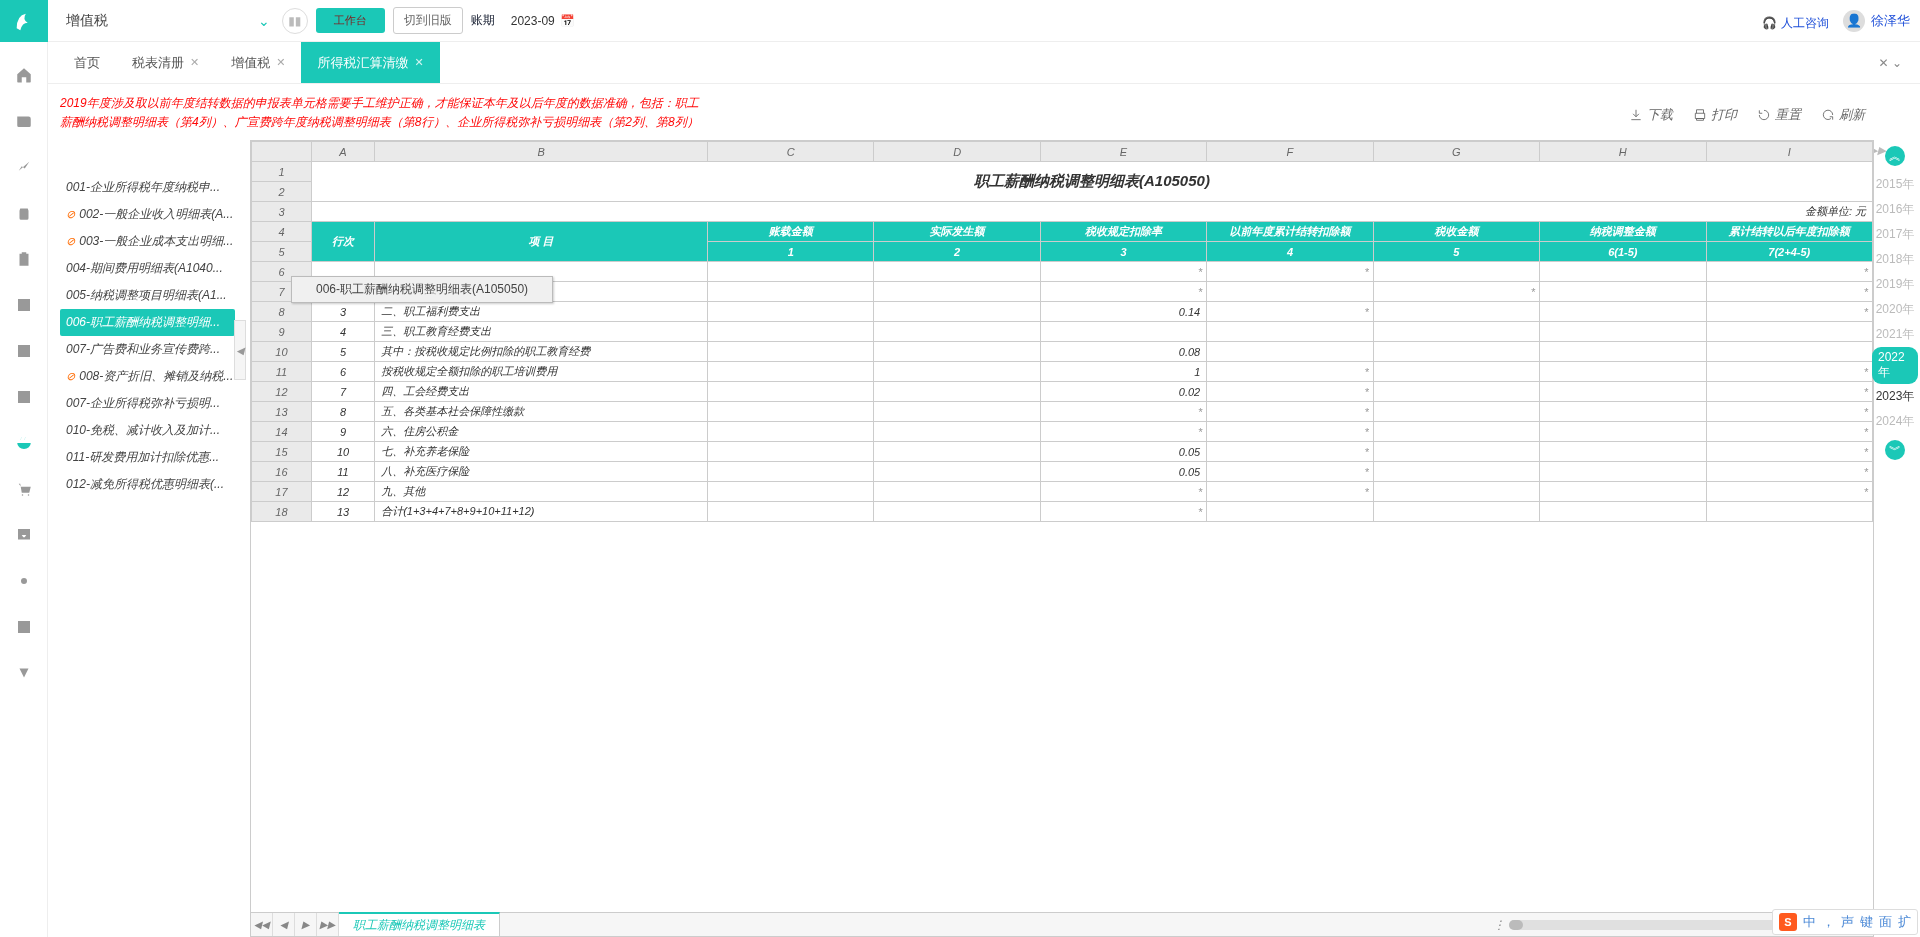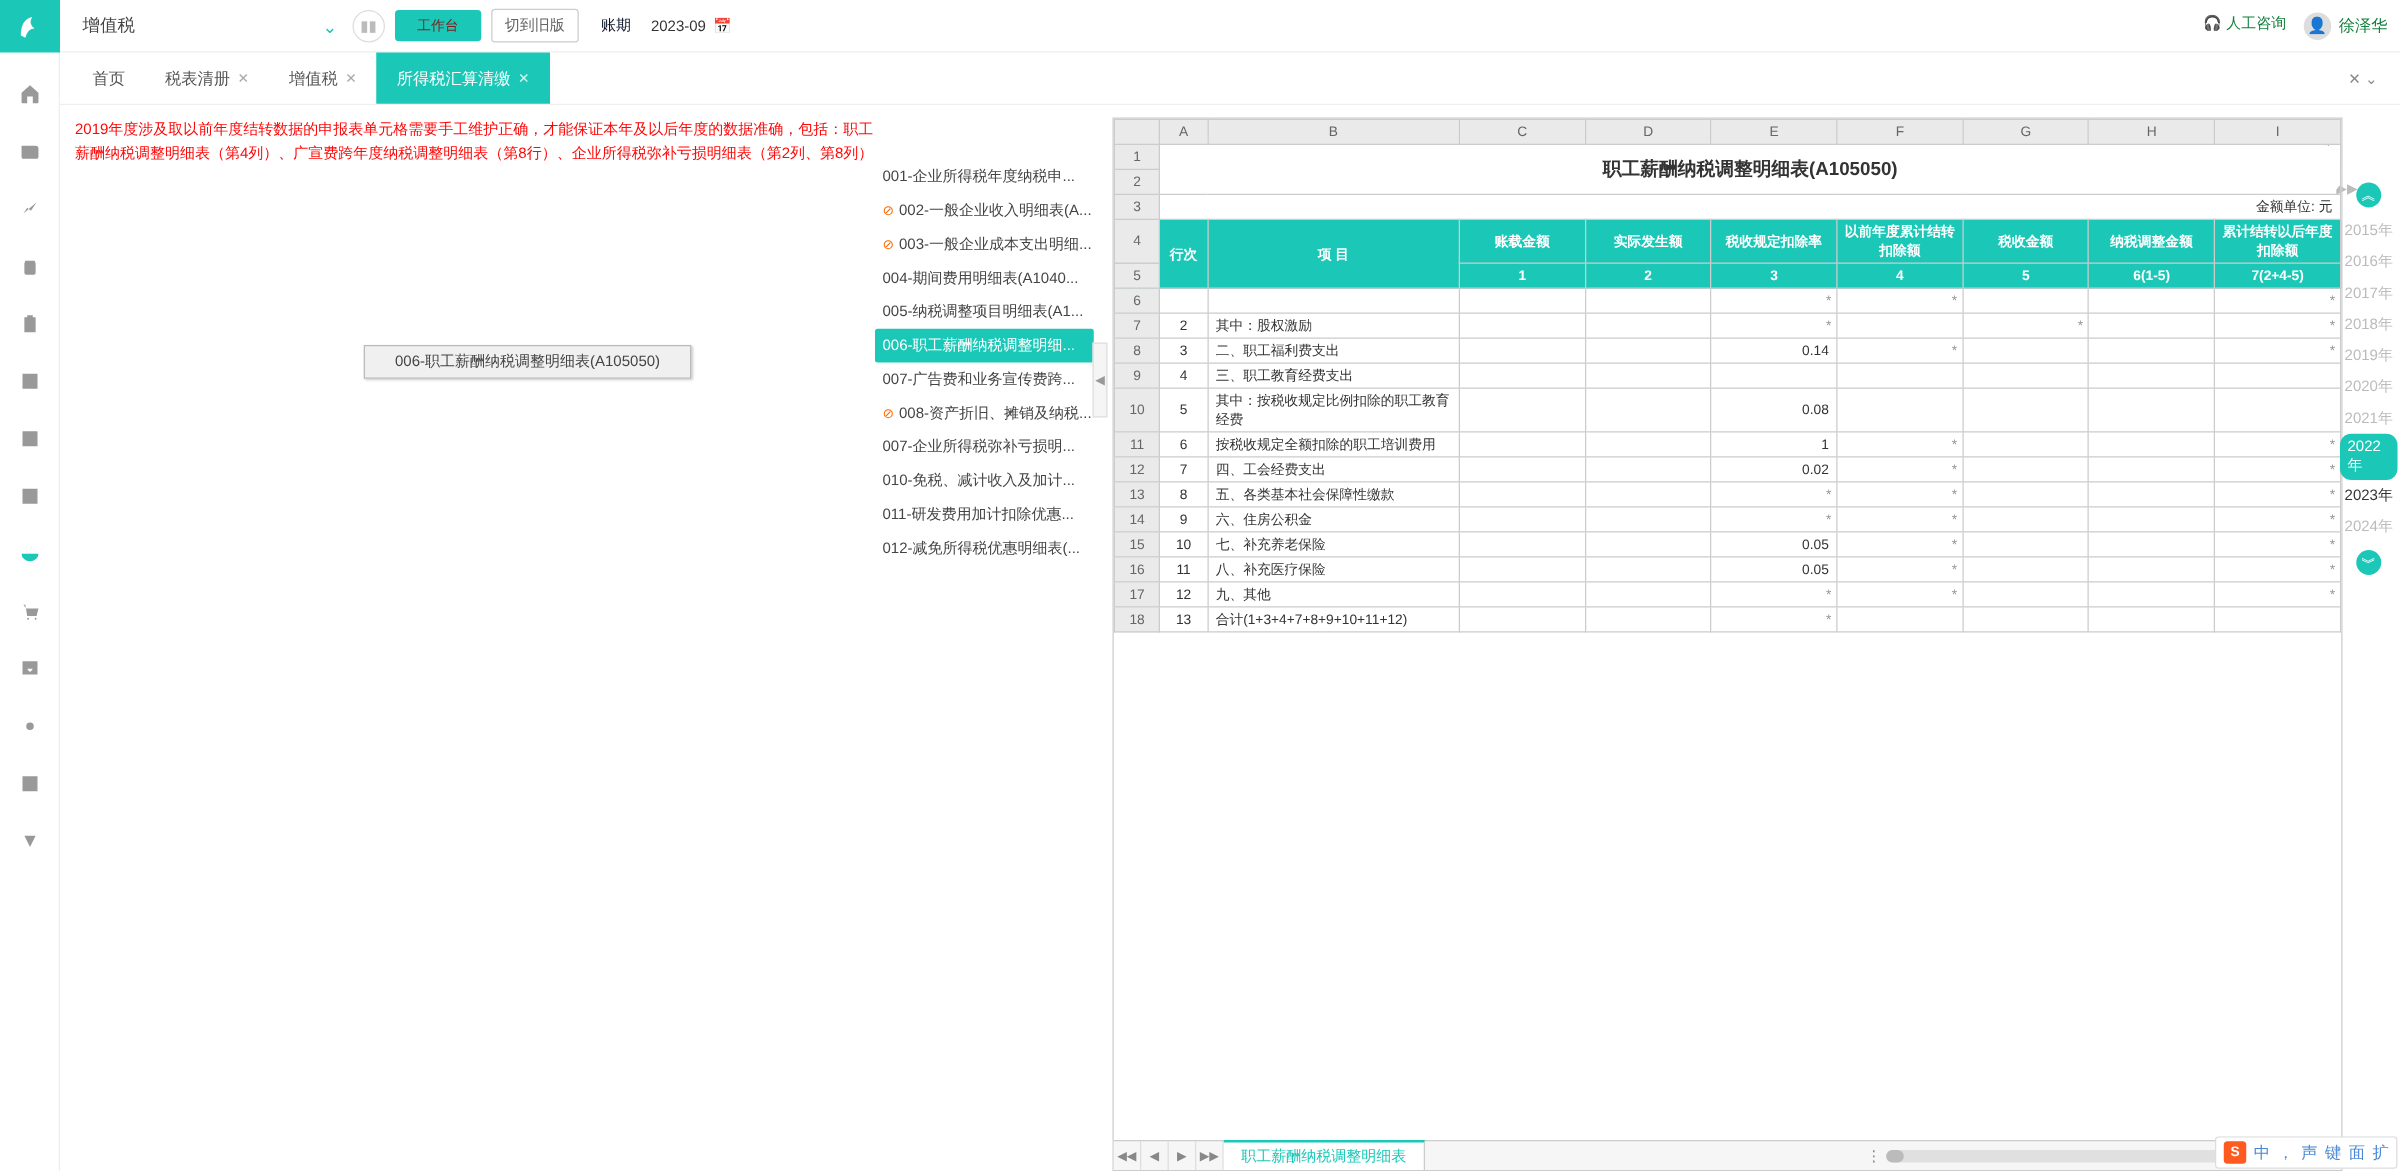--- a/index.html
+++ b/index.html
@@ -17,25 +17,25 @@
     
     
     .main { flex: 1; display: flex; flex-direction: column; min-width: 0; }
     
     
     .top-header { height: 42px; display: flex; align-items: center; padding: 0 10px; border-bottom: 1px solid #eee; }
     .top-header .page-label { font-size: 14px; color: #444; margin-right: 150px; margin-left: 8px; }
     .top-header .chevron { color: #1bc8b7; font-size: 14px; margin-right: 12px; cursor: pointer; }
     .top-header .pause-btn { width: 26px; height: 26px; border-radius: 50%; border: 1px solid #ddd; color: #bbb; display: flex; align-items: center; justify-content: center; margin-right: 8px; cursor: pointer; }
     .top-header .primary-btn { background: #1bc8b7; color: #7f1d1d; padding: 5px 18px; border-radius: 3px; border: none; font-size: 11px; cursor: pointer; margin-right: 8px; }
-    .top-header .outline-btn { background: #fff; border: 1px solid #ccc; color: #666; padding: 4px 10px; border-radius: 3px; font-size: 12px; cursor: pointer; margin-right: 18px; }
+    .top-header .outline-btn { background: #fff; border: 1px solid #ccc; color: #666; padding: 4px 10px; border-radius: 3px; font-size: 12px; cursor: pointer; margin-right: 8px; }
     .top-header .period-label { color: #0f172a; margin-right: 16px; }
     .top-header .period-value { color: #333; margin-right: 6px; }
     .top-header .cal-icon { color: #1bc8b7; cursor: pointer; }
-    .top-header .right-side { margin-left: auto; display: flex; align-items: flex-start; gap: 14px; color: #15803d; }
+    .top-header .right-side { margin-left: auto; display: flex; align-items: flex-end; gap: 14px; color: #1d4ed8; }
     .top-header .user { display: flex; align-items: center; gap: 6px; font-size: 13px; }
     .top-header .avatar { width: 22px; height: 22px; border-radius: 50%; background: #ddd; display: flex; align-items: center; justify-content: center; }
     
     
     .tabs-bar { height: 42px; display: flex; align-items: stretch; border-bottom: 1px solid #eee; padding-left: 10px; position: relative; }
     .tabs-bar .tab { display: flex; align-items: center; padding: 0 16px; font-size: 13px; color: #555; cursor: pointer; gap: 6px; }
     .tabs-bar .tab .x { font-size: 11px; color: #aaa; }
     .tabs-bar .tab.active { background: #1bc8b7; color: #fff; }
     .tabs-bar .tab.active .x { color: rgba(255,255,255,0.8); }
     .tabs-bar .close-all { margin-left: auto; padding: 0 18px; display: flex; align-items: center; gap: 4px; color: #888; cursor: pointer; }
@@ -215,21 +215,21 @@
           <span class="x">✕</span>
         </div>
         <div class="tab active">
           <span>所得税汇算清缴</span>
           <span class="x">✕</span>
         </div>
         <span class="close-all">✕ ⌄</span>
     </div>
 
     <div class="content">
-      <div style="flex:1; display:flex; flex-direction:row; min-width:0;">
+      <div style="flex:1; display:flex; flex-direction:column; min-width:0;font-style:italic;">
         <div class="warning-text">2019年度涉及取以前年度结转数据的申报表单元格需要手工维护正确，才能保证本年及以后年度的数据准确，包括：职工薪酬纳税调整明细表（第4列）、广宣费跨年度纳税调整明细表（第8行）、企业所得税弥补亏损明细表（第2列、第8列）</div>
 
         <div class="toolbar-actions">
           <span class="act">
               <svg viewBox="0 0 24 24">
                 <path d="M12 3v12m-5-5l5 5 5-5M4 20h16"></path>
               </svg>
               <span>下载</span>
             </span>
           <span class="act">

